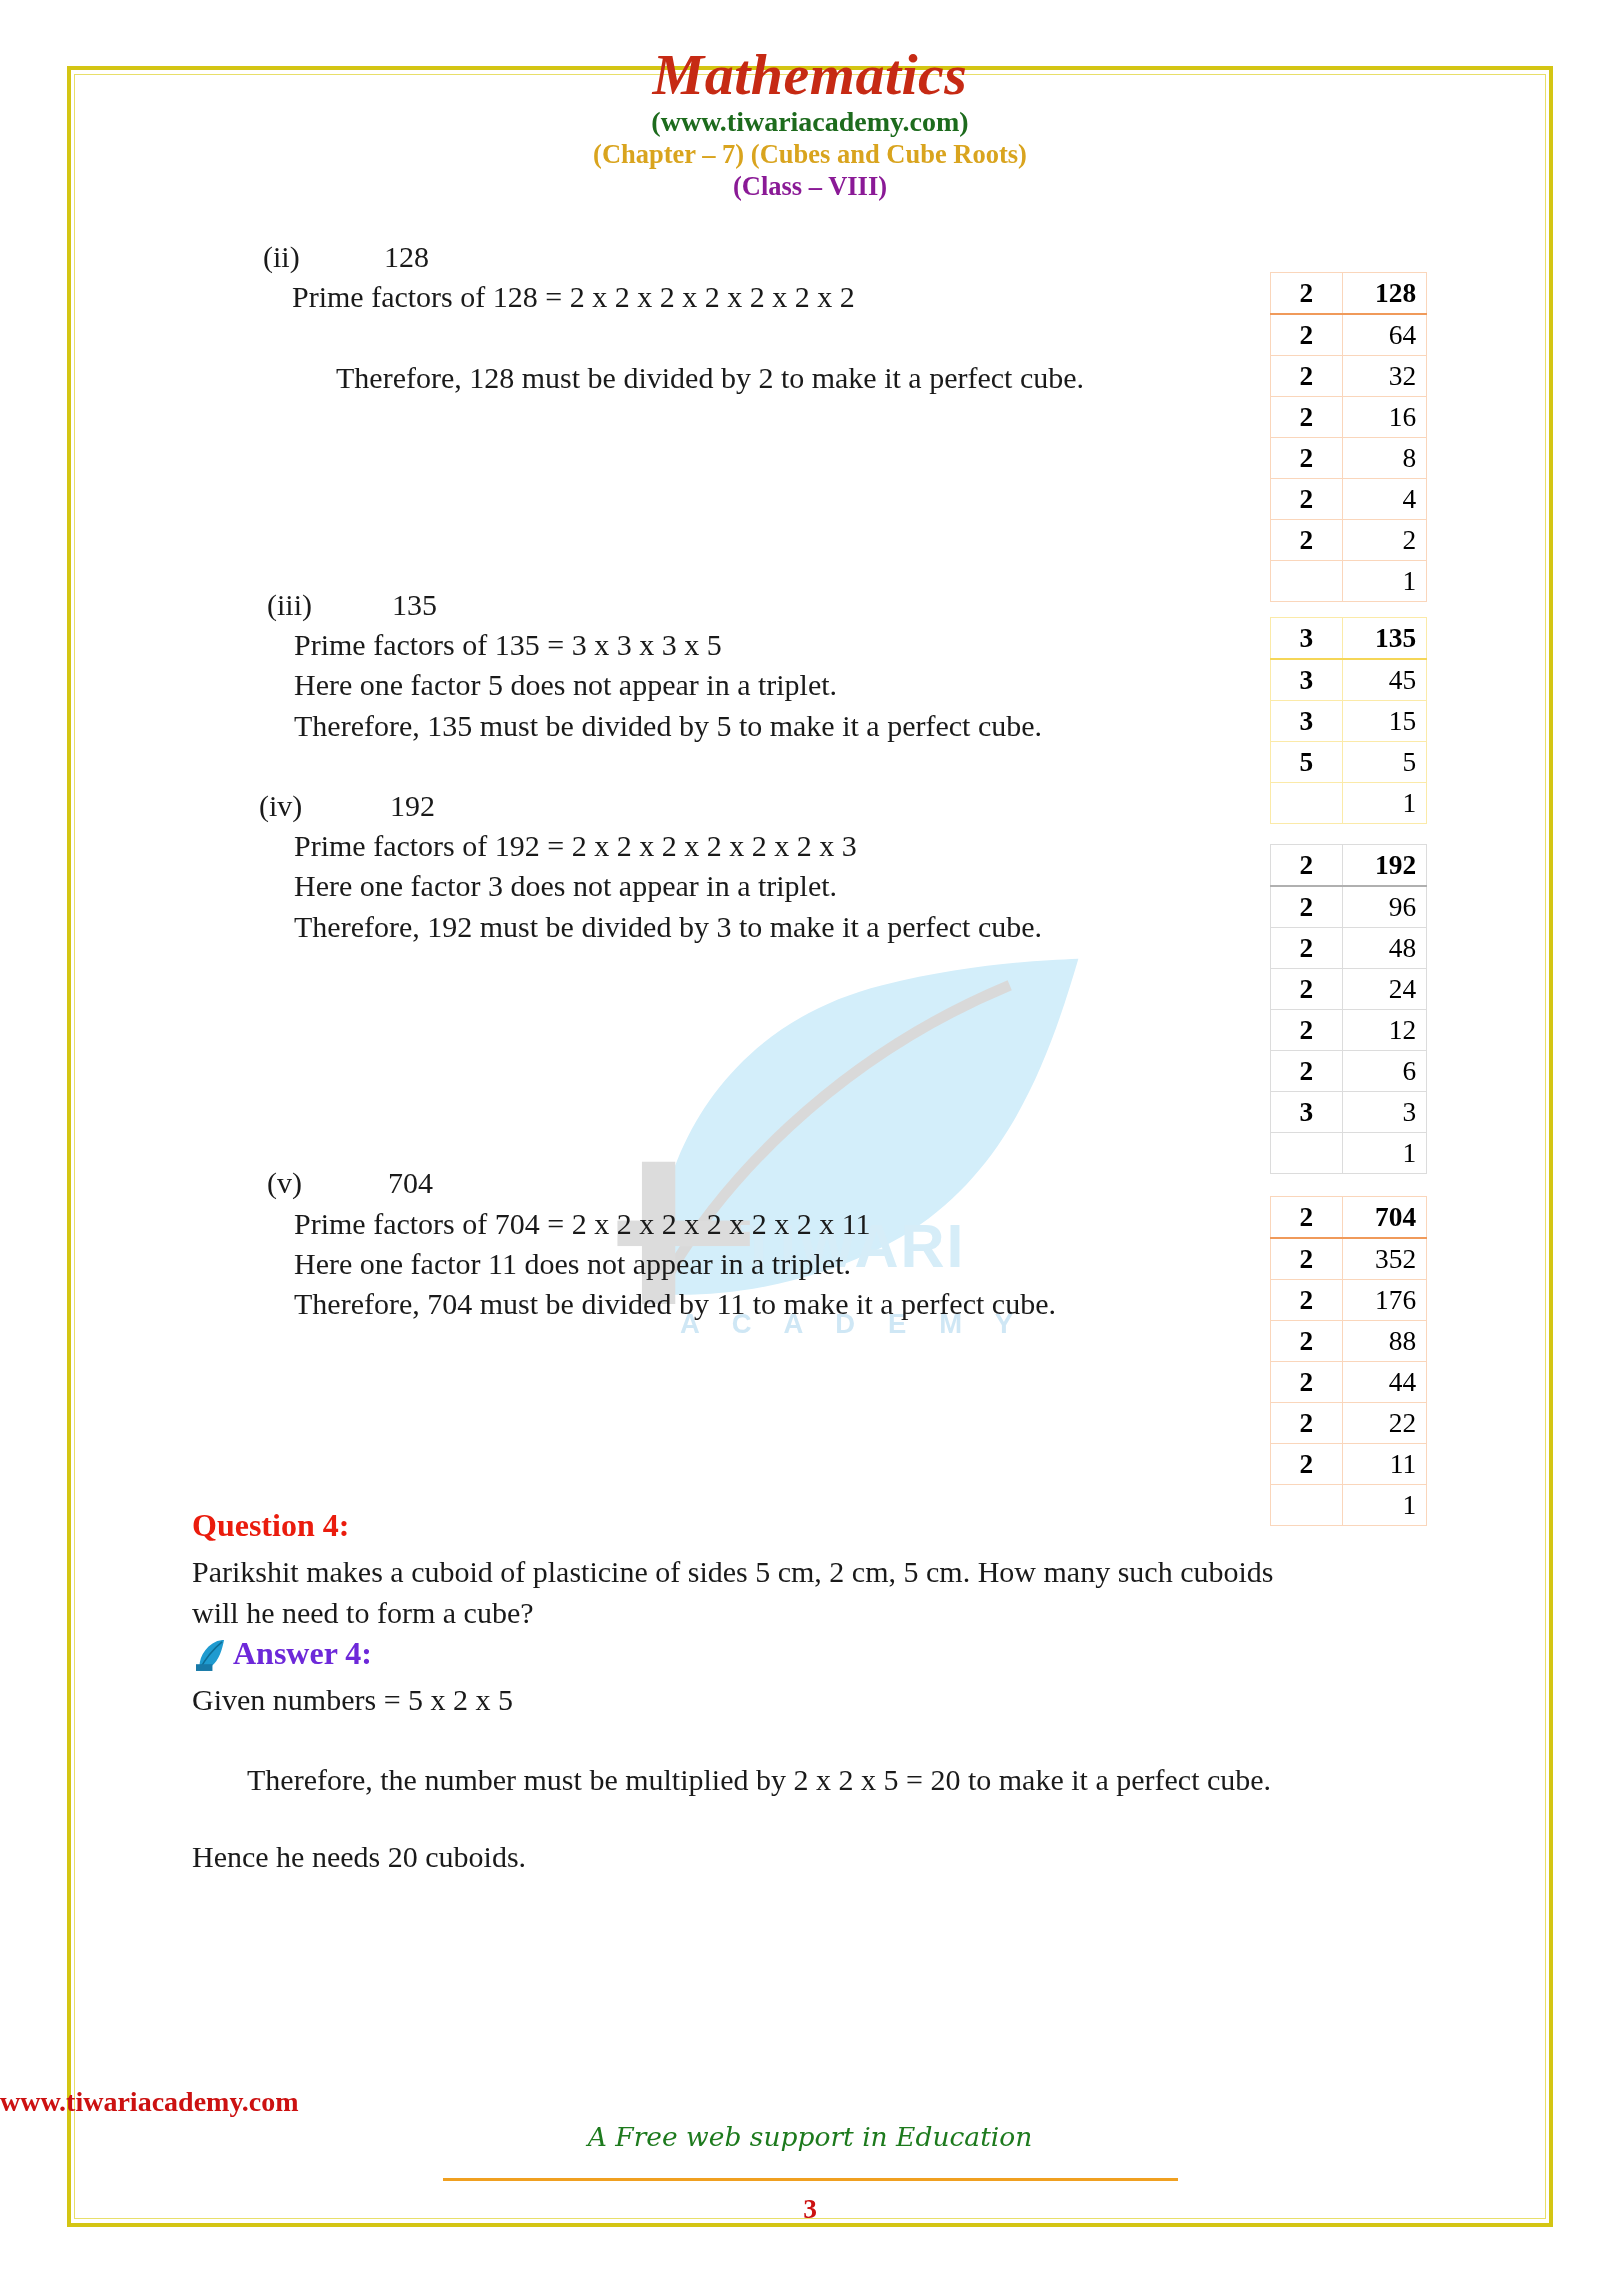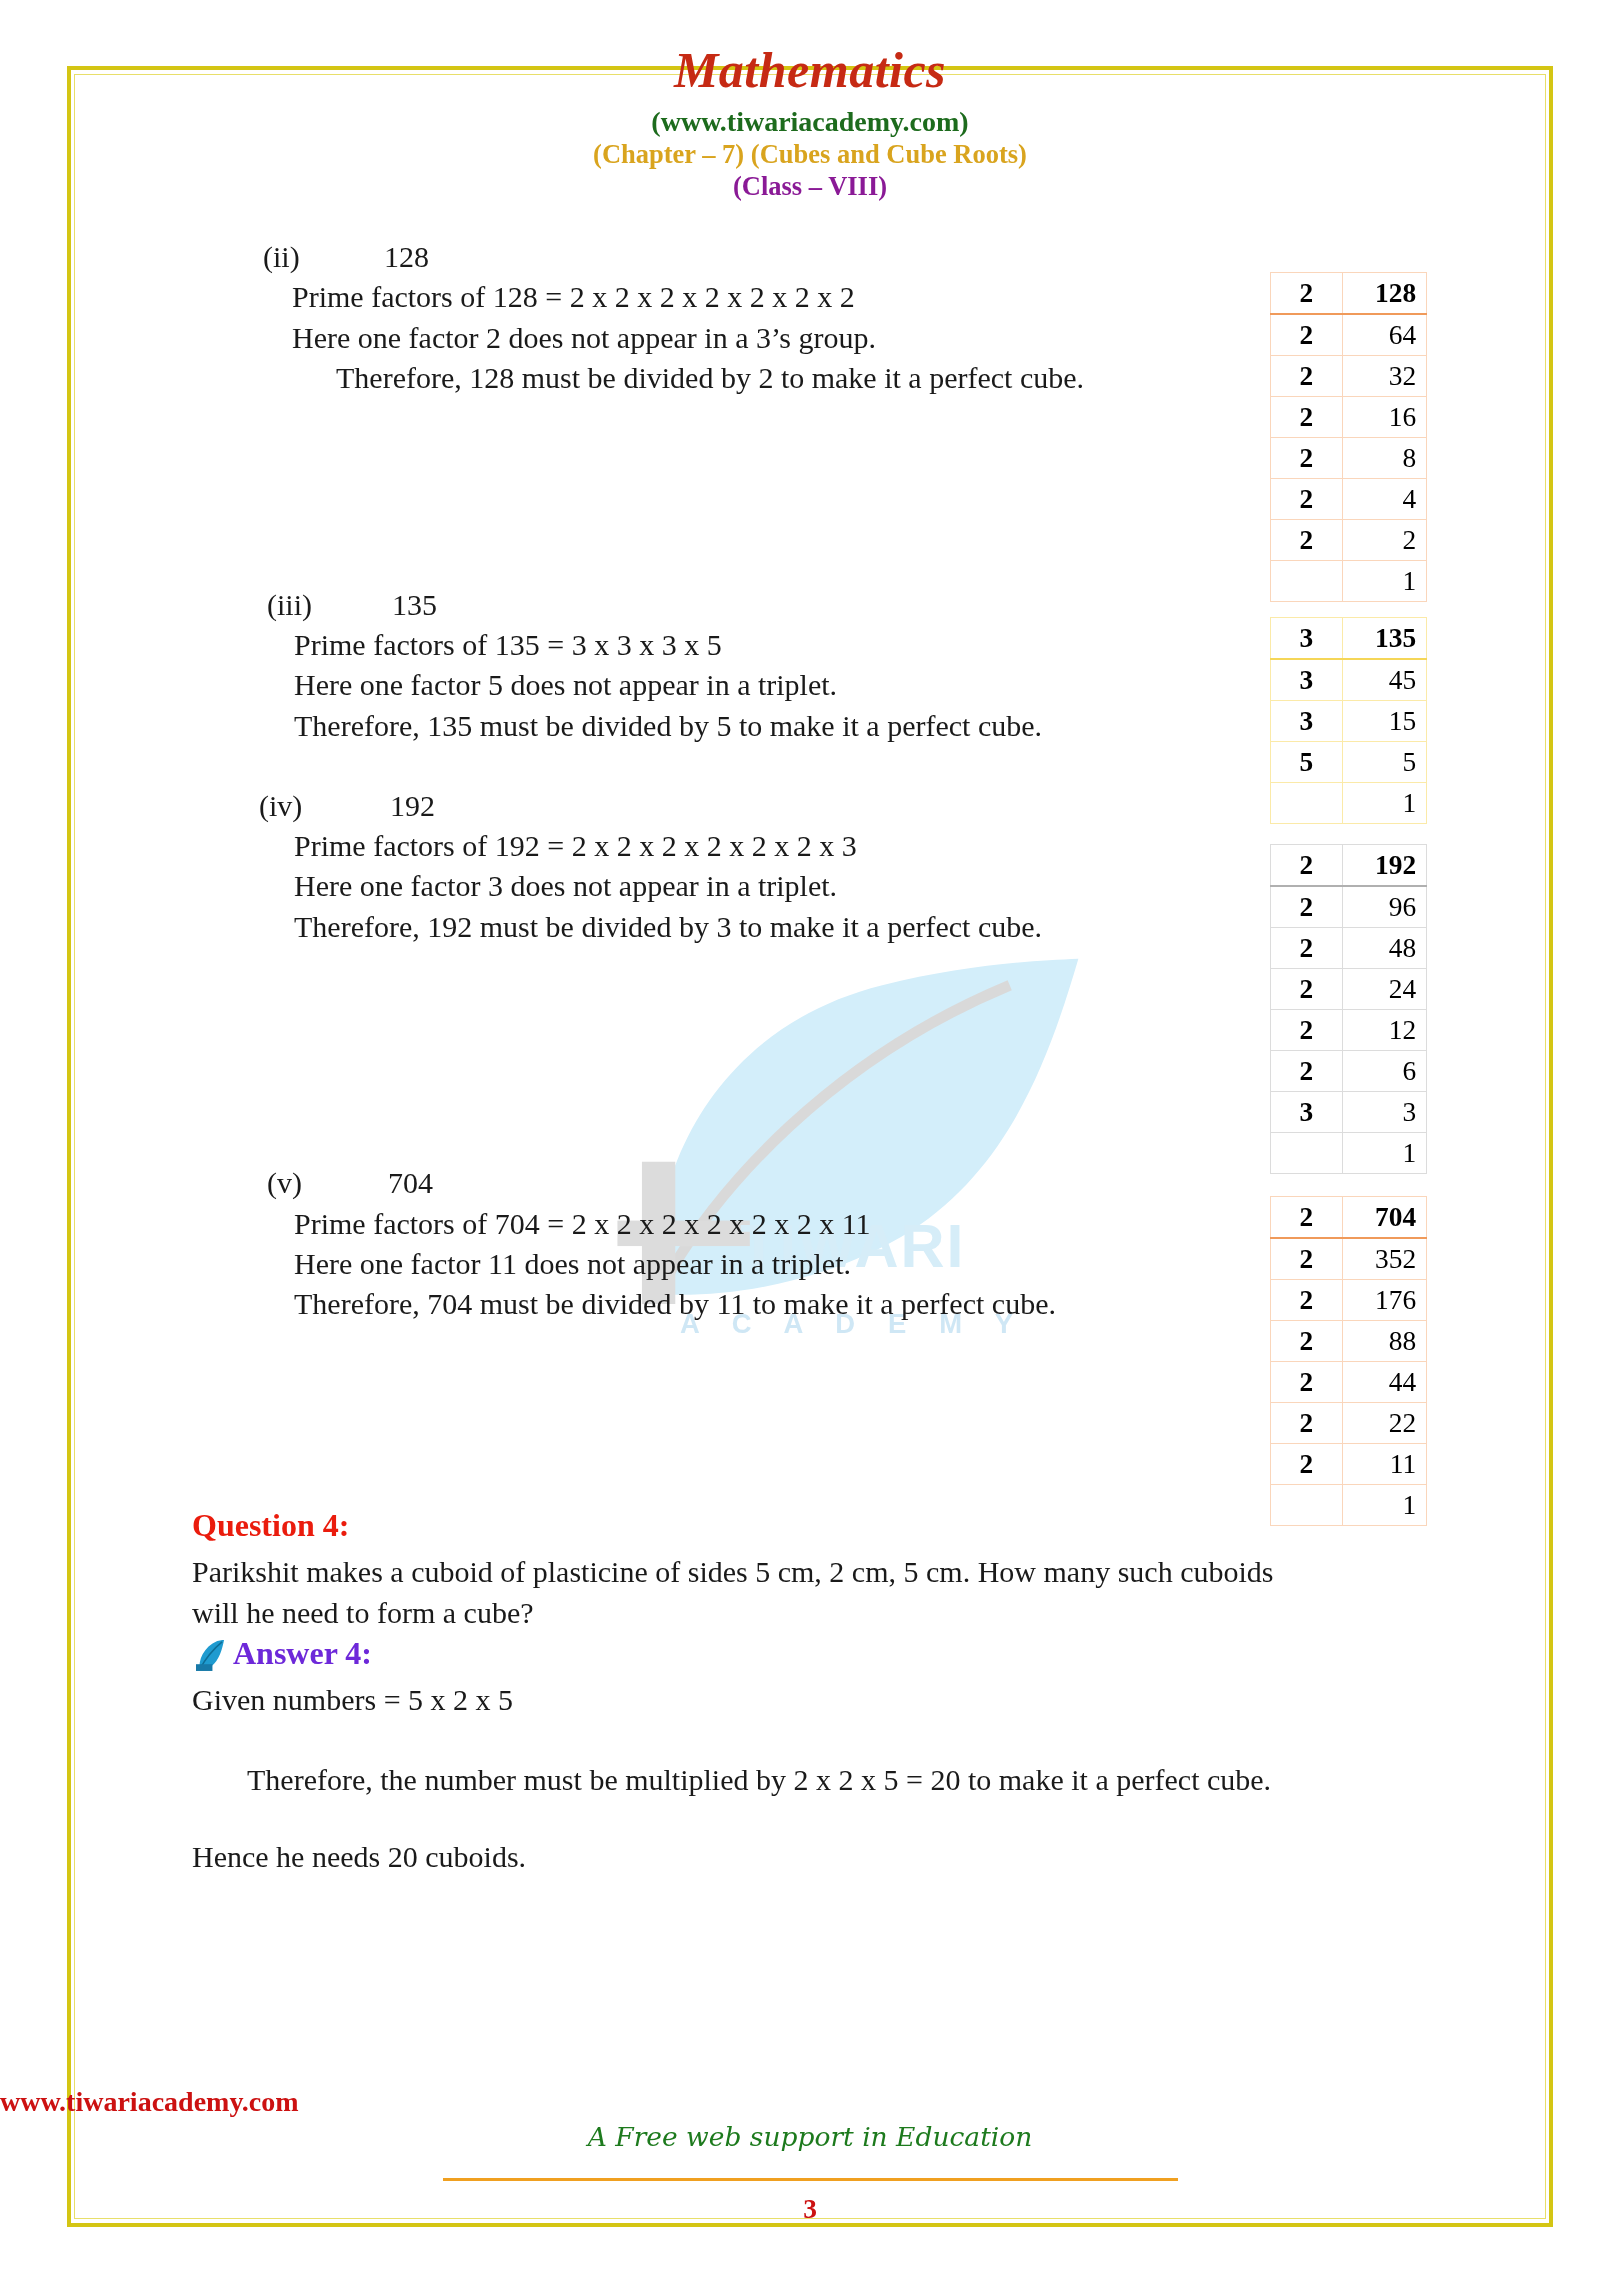--- a/index.html
+++ b/index.html
@@ -43,21 +43,21 @@
   .wm-tiwari{font-size:61px;line-height:63px;color:#d6edf8;}
   .wm-academy{font-size:27.4px;letter-spacing:12.7px;color:#cfe7f5;margin-top:22px;}
 
   
   .content{position:absolute;left:0;top:0;width:1620px;height:2293px;z-index:2;}
   .hdr-title{
     position:absolute;top:41px;left:0;width:1620px;
     text-align:center;
     font-family:"Liberation Serif", serif;
     font-style:italic;font-weight:bold;
-    font-size:50px;color:#c62a14;
+    font-size:58px;color:#c62a14;
     letter-spacing:0.5px;
   }
   .hdr-site{
     position:absolute;top:106px;left:0;width:1620px;
     text-align:center;
     font-weight:bold;font-size:28px;color:#1d6b1d;
   }
   .hdr-chapter{
     position:absolute;top:139px;left:0;width:1620px;
     text-align:center;
@@ -154,21 +154,20 @@
 <div class="content">
 
   <div class="hdr-title">Mathematics</div>
   <div class="hdr-site">(www.tiwariacademy.com)</div>
   <div class="hdr-chapter">(Chapter – 7) (Cubes and Cube Roots)</div>
   <div class="hdr-class">(Class – VIII)</div>
 
   <div class="line" style="top:240px;left:263px;">(ii)</div>
   <div class="line" style="top:240px;left:384px;">128</div>
   <div class="line" style="top:280px;left:292px;">Prime factors of 128 = 2 x 2 x 2 x 2 x 2 x 2 x 2</div>
-  <div class="line" style="top:321px;left:292px;">Here one factor 2 does not appear in a 3’s group.</div>
   <div class="line" style="top:361px;left:292px;margin-left:44px;">Therefore, 128 must be divided by 2 to make it a perfect cube.</div>
 
   <table class="ftable t-orange" style="top:272px;left:1270px;">
     <tbody>
       <tr class="head">
         <td class="div">2</td>
         <td class="quo">128</td>
       </tr>
       <tr>
         <td class="div">2</td>

